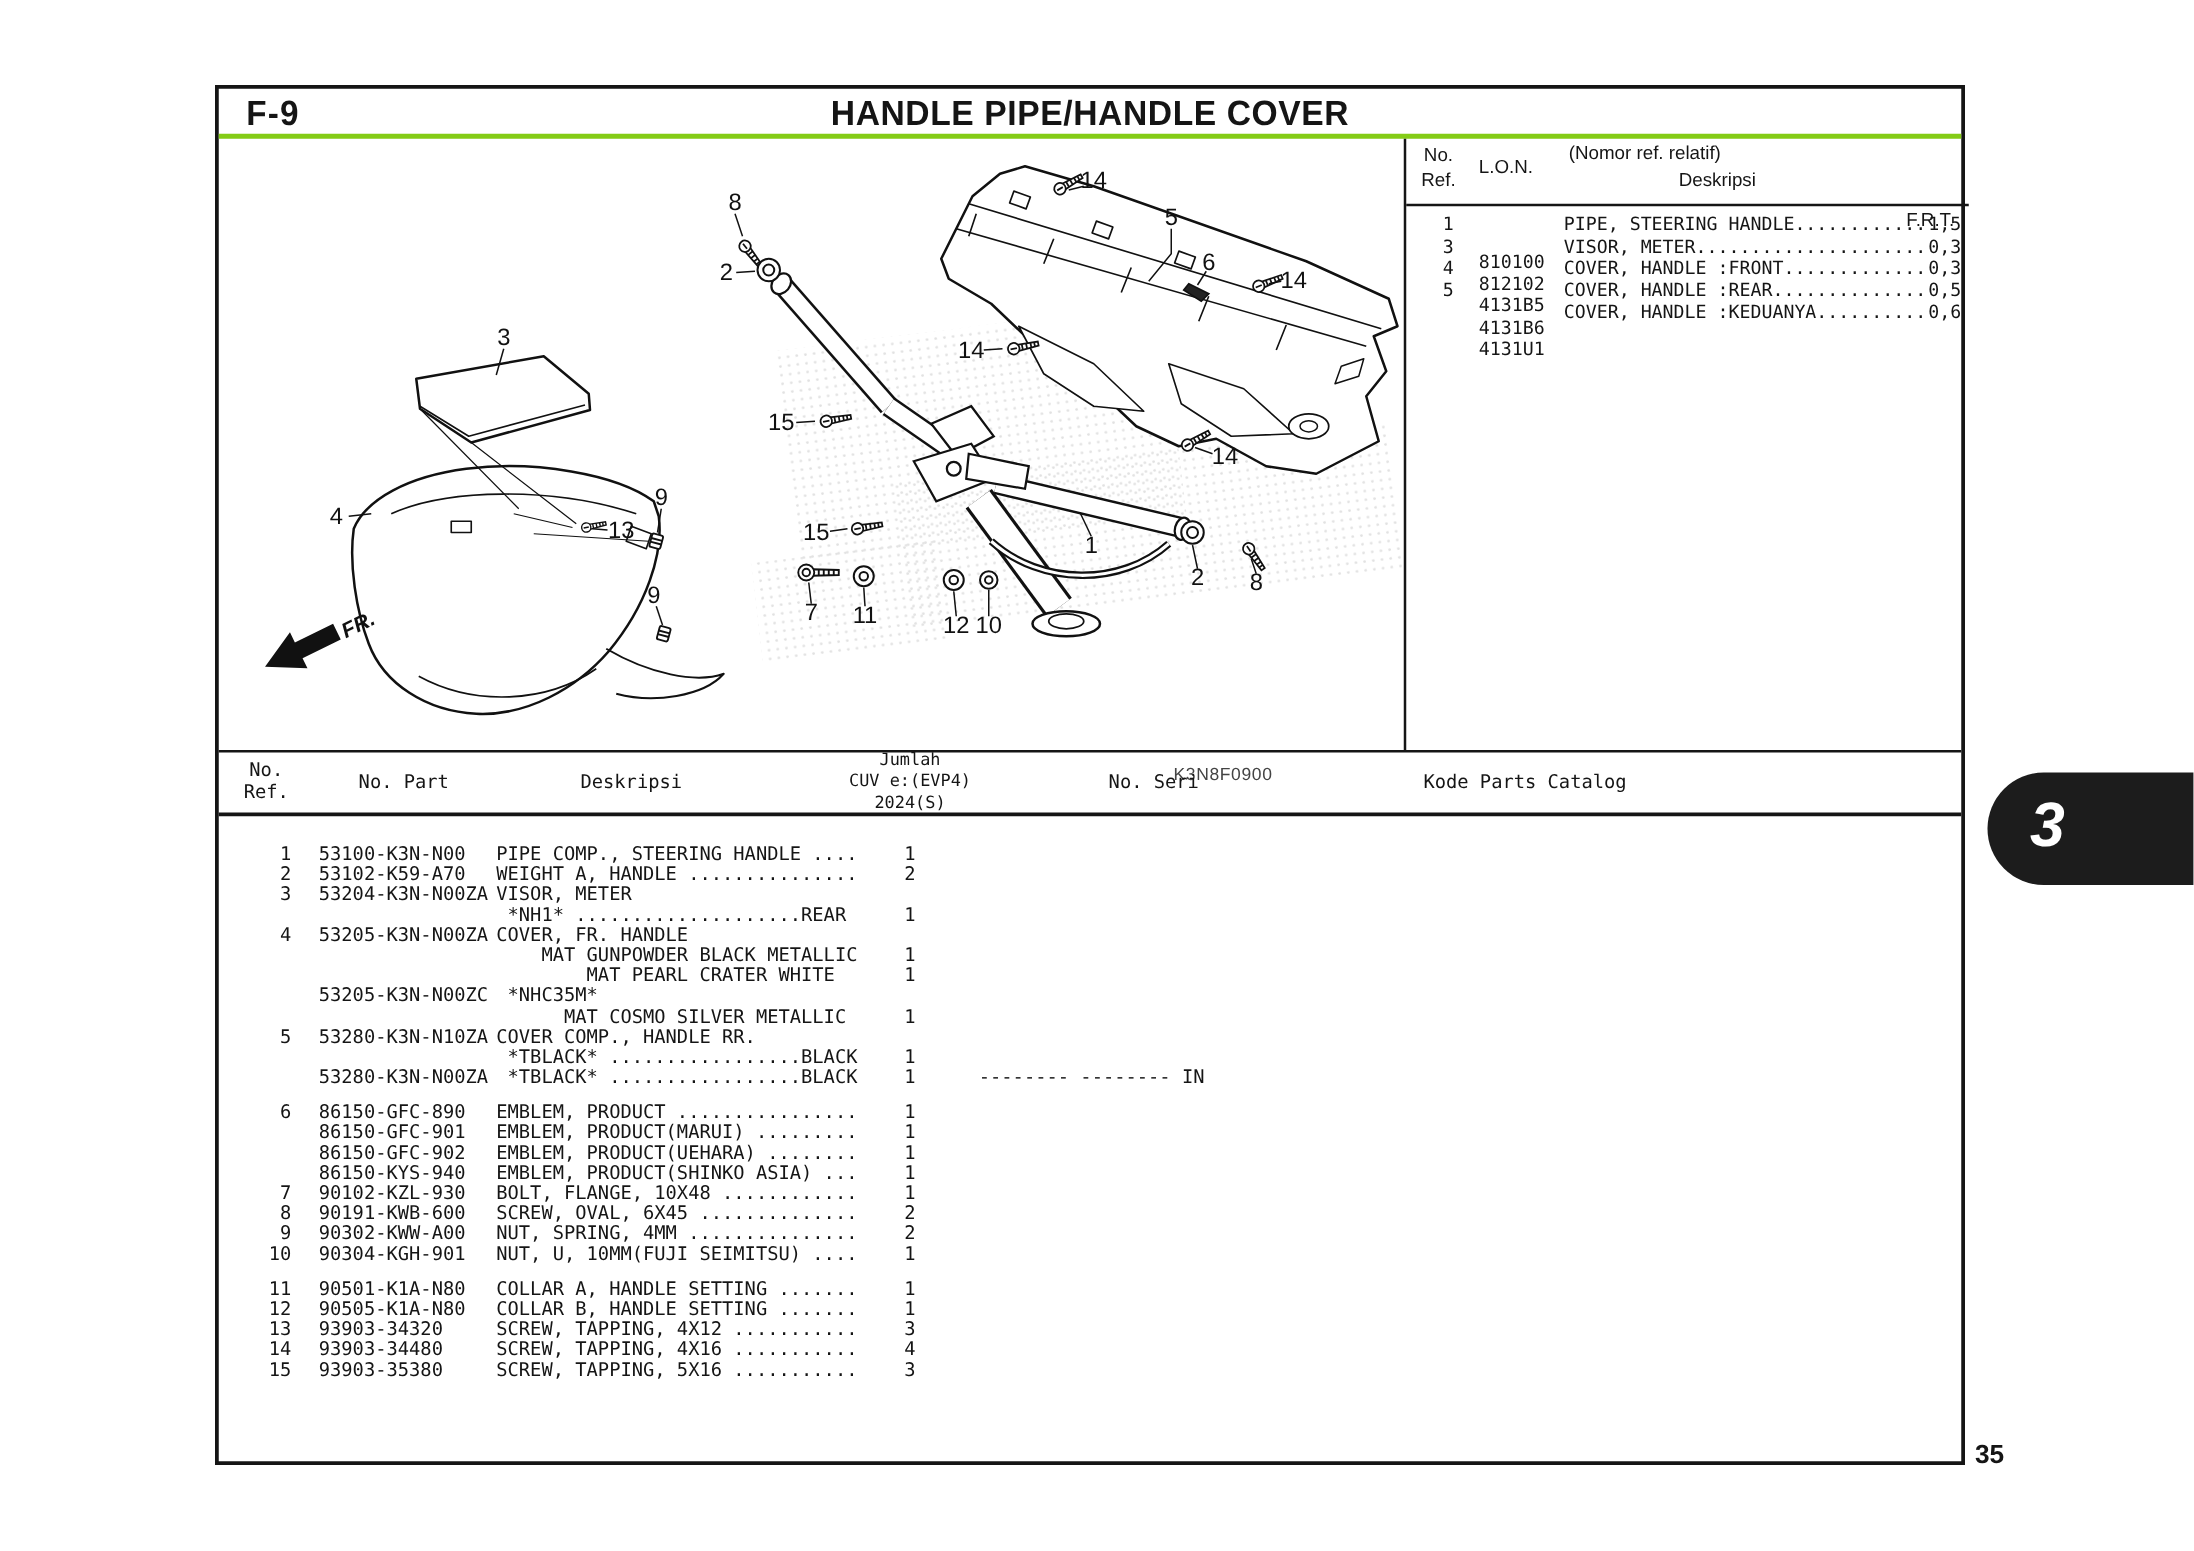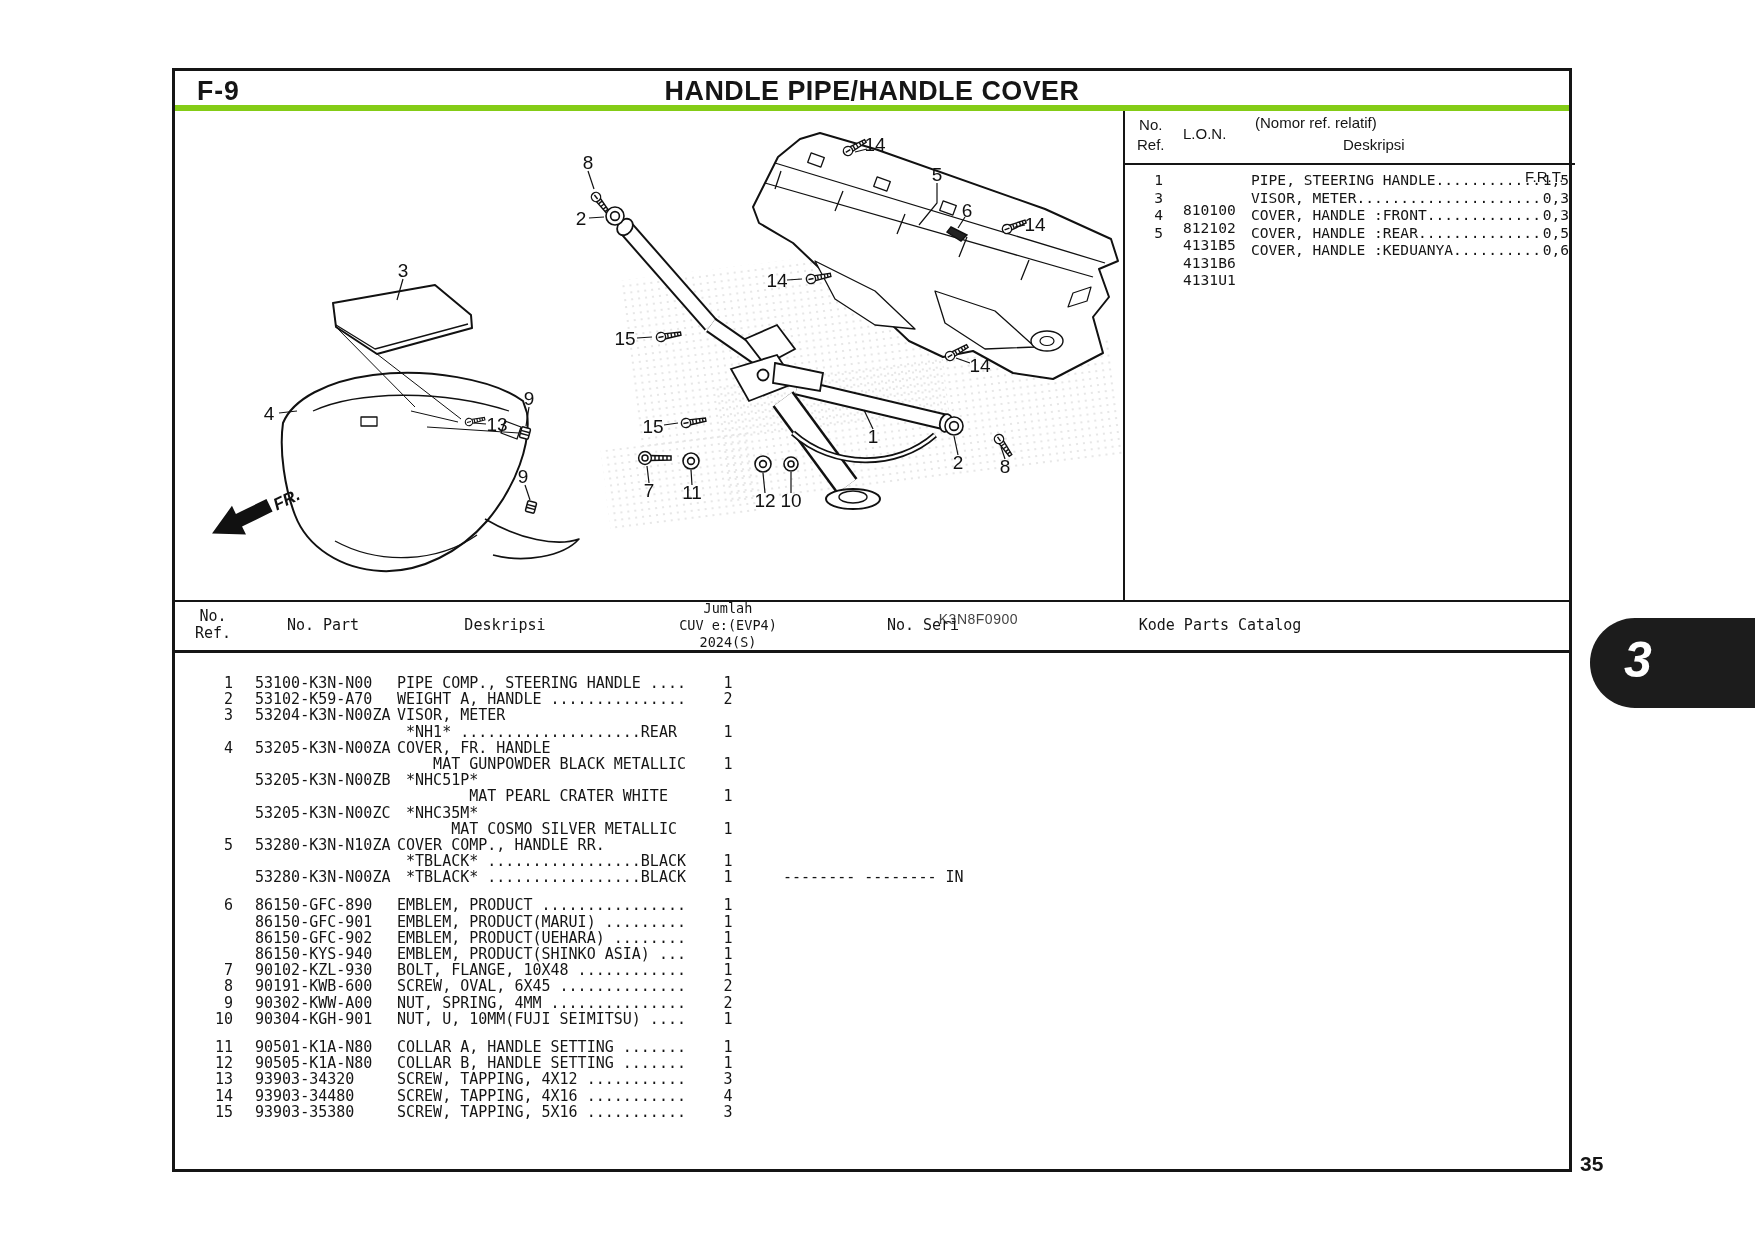--- a/index.html
+++ b/index.html
@@ -1,20 +1,20 @@
 <!DOCTYPE html>
 <html><head>
 <meta charset="utf-8">
 <style>
   html,body{margin:0;padding:0;background:#ffffff;}
   .page{position:relative;width:1755px;height:1241px;background:#fff;overflow:hidden;
         font-family:"Liberation Sans",sans-serif;color:#151515;}
   .frame{position:absolute;left:172px;top:68px;width:1400px;height:1104px;border:3px solid #151515;box-sizing:border-box;}
   
-  .hdr{position:absolute;left:0;top:0;width:100%;height:40px;border-bottom:6px solid #84cc16;box-sizing:border-box;}
+  .hdr{position:absolute;left:0;top:0;width:100%;height:40px;border-bottom:4px solid #84cc16;box-sizing:border-box;}
   .sec{position:absolute;left:22px;top:4px;font-size:28px;font-weight:bold;letter-spacing:1px;transform:scaleX(.95);transform-origin:left;}
   .ttl{position:absolute;left:0;top:4px;width:100%;text-align:center;font-size:28px;font-weight:bold;letter-spacing:.5px;transform:scaleX(.96);}
   
   .vdiv{position:absolute;left:948px;top:40px;width:2px;height:489px;background:#151515;}
   .hdiv{position:absolute;left:0;top:529px;width:100%;height:2px;background:#151515;}
   
   .diag{position:absolute;left:0;top:40px;width:948px;height:489px;}
   .callout{position:absolute;font-size:19px;font-weight:500;color:#111;transform:translate(-50%,-50%);font-family:"Liberation Sans",sans-serif;}
   .diagcode{position:absolute;right:105px;top:500px;font-size:14px;color:#444;letter-spacing:.5px;}
   
@@ -257,21 +257,20 @@
       <span class="ph-kode">Kode Parts Catalog</span>
     </div>
 
     <div class="ptbody" id="ptbody">
         <div class="pline"><span class="ref">1</span><span class="sp"></span><span class="part">53100-K3N-N00</span><span class="desc">PIPE COMP., STEERING HANDLE ....</span><span class="qty">1</span><span class="sp2"></span><span class="seri"></span></div>
         <div class="pline"><span class="ref">2</span><span class="sp"></span><span class="part">53102-K59-A70</span><span class="desc">WEIGHT A, HANDLE ...............</span><span class="qty">2</span><span class="sp2"></span><span class="seri"></span></div>
         <div class="pline"><span class="ref">3</span><span class="sp"></span><span class="part">53204-K3N-N00ZA</span><span class="desc">VISOR, METER</span><span class="qty"></span><span class="sp2"></span><span class="seri"></span></div>
         <div class="pline"><span class="ref"></span><span class="sp"></span><span class="part"></span><span class="desc"> *NH1* ....................REAR</span><span class="qty">1</span><span class="sp2"></span><span class="seri"></span></div>
         <div class="pline"><span class="ref">4</span><span class="sp"></span><span class="part">53205-K3N-N00ZA</span><span class="desc">COVER, FR. HANDLE</span><span class="qty"></span><span class="sp2"></span><span class="seri"></span></div>
         <div class="pline"><span class="ref"></span><span class="sp"></span><span class="part"></span><span class="desc">    MAT GUNPOWDER BLACK METALLIC</span><span class="qty">1</span><span class="sp2"></span><span class="seri"></span></div>
-        <div class="pline"><span class="ref"></span><span class="sp"></span><span class="part">53205-K3N-N00ZB</span><span class="desc"> *NHC51P*</span><span class="qty"></span><span class="sp2"></span><span class="seri"></span></div>
         <div class="pline"><span class="ref"></span><span class="sp"></span><span class="part"></span><span class="desc">        MAT PEARL CRATER WHITE</span><span class="qty">1</span><span class="sp2"></span><span class="seri"></span></div>
         <div class="pline"><span class="ref"></span><span class="sp"></span><span class="part">53205-K3N-N00ZC</span><span class="desc"> *NHC35M*</span><span class="qty"></span><span class="sp2"></span><span class="seri"></span></div>
         <div class="pline"><span class="ref"></span><span class="sp"></span><span class="part"></span><span class="desc">      MAT COSMO SILVER METALLIC</span><span class="qty">1</span><span class="sp2"></span><span class="seri"></span></div>
         <div class="pline"><span class="ref">5</span><span class="sp"></span><span class="part">53280-K3N-N10ZA</span><span class="desc">COVER COMP., HANDLE RR.</span><span class="qty"></span><span class="sp2"></span><span class="seri"></span></div>
         <div class="pline"><span class="ref"></span><span class="sp"></span><span class="part"></span><span class="desc"> *TBLACK* .................BLACK</span><span class="qty">1</span><span class="sp2"></span></div>
         <div class="pline"><span class="ref"></span><span class="sp"></span><span class="part">53280-K3N-N00ZA</span><span class="desc"> *TBLACK* .................BLACK</span><span class="qty">1</span><span class="sp2"></span><span class="seri">-------- -------- IN</span></div>
         <div class="pline gap"><span class="ref">6</span><span class="sp"></span><span class="part">86150-GFC-890</span><span class="desc">EMBLEM, PRODUCT ................</span><span class="qty">1</span><span class="sp2"></span><span class="seri"></span></div>
         <div class="pline"><span class="ref"></span><span class="sp"></span><span class="part">86150-GFC-901</span><span class="desc">EMBLEM, PRODUCT(MARUI) .........</span><span class="qty">1</span><span class="sp2"></span><span class="seri"></span></div>
         <div class="pline"><span class="ref"></span><span class="sp"></span><span class="part">86150-GFC-902</span><span class="desc">EMBLEM, PRODUCT(UEHARA) ........</span><span class="qty">1</span><span class="sp2"></span><span class="seri"></span></div>
         <div class="pline"><span class="ref"></span><span class="sp"></span><span class="part">86150-KYS-940</span><span class="desc">EMBLEM, PRODUCT(SHINKO ASIA) ...</span><span class="qty">1</span><span class="sp2"></span><span class="seri"></span></div>

